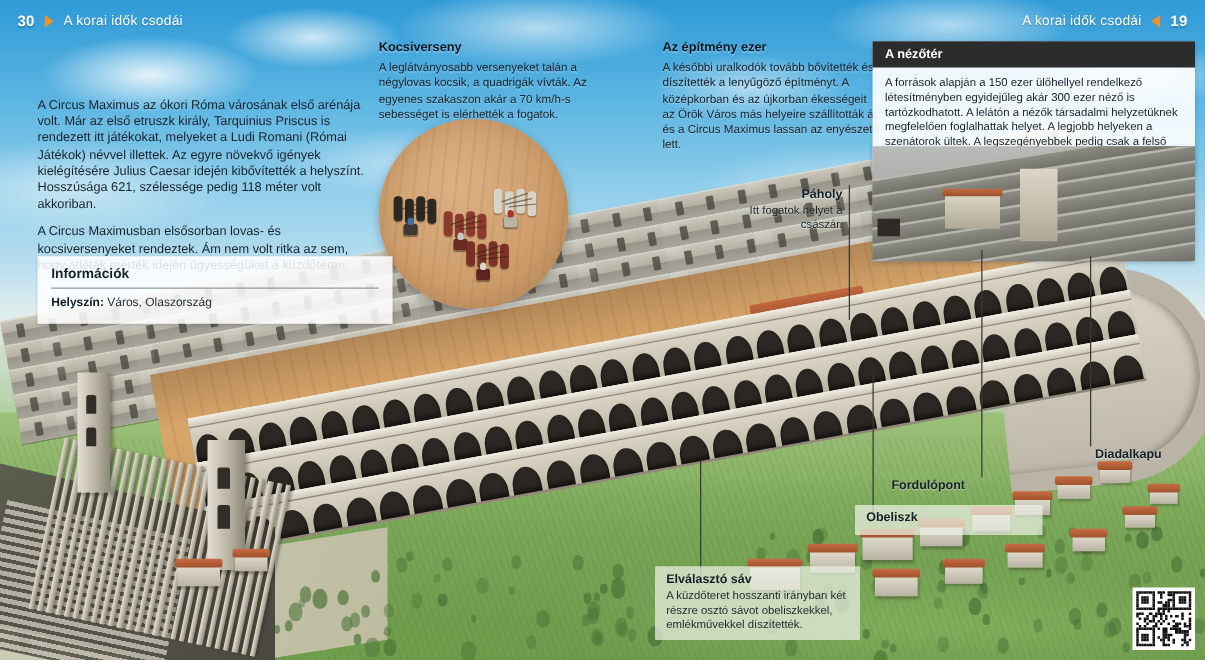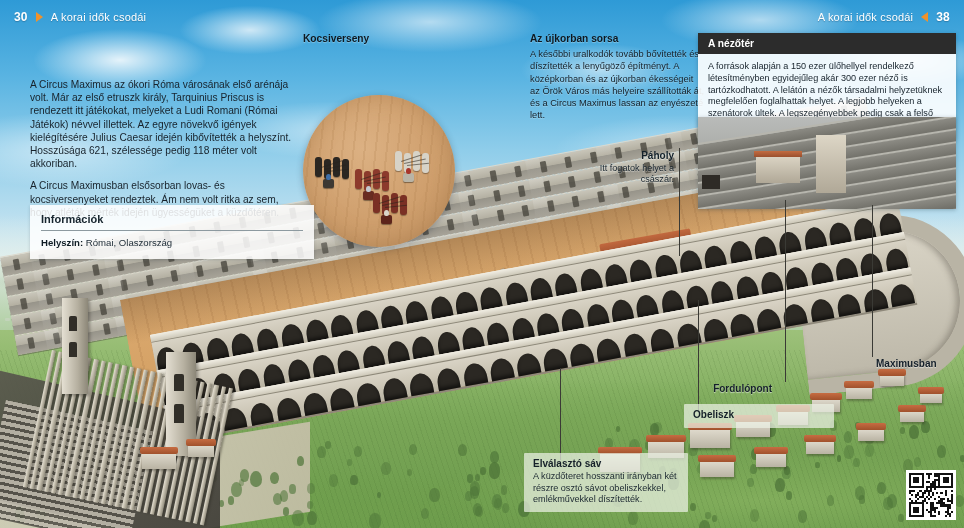--- a/index.html
+++ b/index.html
@@ -1286,42 +1286,43 @@
     </div>
 
   <div class="hdr left">
     <span class="pgno">30</span>
     <span class="tri r"></span>
     <span>A korai idők csodái</span>
   </div>
   <div class="hdr right">
     <span>A korai idők csodái</span>
     <span class="tri l"></span>
-    <span class="pgno">38</span>
+    <span class="pgno">19</span>
   </div>
 
   <div class="lead">
     <p>A Circus Maximus az ókori Róma városának első arénája volt. Már az első etruszk király, Tarquinius Priscus is rendezett itt játékokat, melyeket a Ludi Romani (Római Játékok) névvel illettek. Az egyre növekvő igények kielégítésére Julius Caesar idején kibővítették a helyszínt. Hosszúsága 621, szélessége pedig 118 méter volt akkoriban.</p>
     <p>A Circus Maximusban elsősorban lovas- és kocsiversenyeket rendeztek. Ám nem volt ritka az sem, hogy atléták mérték idején ügyességüket a küzdőtéren.</p>
   </div>
 
   <div class="infobox">
     <h3>Információk</h3>
     <div class="row">
       <b>Helyszín:</b>
-      <span>Római, Olaszország</span>
+      <span>Város, Olaszország</span>
     </div>
   </div>
 
   <div class="callout co-kocsi">
     <h4>Kocsiverseny</h4>
+    <div>A leglátványosabb versenyeket talán a négylovas kocsik, a quadrigák vívták. Az egyenes szakaszon akár a 70 km/h-s sebességet is elérhették a fogatok.</div>
   </div>
 
   <div class="callout co-sorsa">
-    <h4>Az újkorban sorsa</h4>
+    <h4>Az építmény ezer</h4>
     <div>A későbbi uralkodók tovább bővítették és díszítették a lenyűgöző építményt. A középkorban és az újkorban ékességeit az Örök Város más helyeire szállították át, és a Circus Maximus lassan az enyészeté lett.</div>
   </div>
 
   <div class="panel">
     <div class="phead">A nézőtér</div>
     <div class="pbody">A források alapján a 150 ezer ülőhellyel rendelkező létesítményben egyidejűleg akár 300 ezer néző is tartózkodhatott. A lelátón a nézők társadalmi helyzetüknek megfelelően foglalhattak helyet. A legjobb helyeken a szenátorok ültek. A legszegényebbek pedig csak a felső sorokban kaphattak helyet.</div>
   </div>
   <div class="photo" id="photo">
       <div class="seatrow" style="top:4px;"></div>
       <div class="seatrow" style="top:17px;"></div>
@@ -1341,21 +1342,21 @@
   <div class="lline" style="left:698px;top:300px;height:110px;"></div>
   <div class="lline" style="left:785px;top:200px;height:182px;"></div>
   <div class="lline" style="left:872px;top:205px;height:152px;"></div>
   <div class="lline" style="left:560px;top:368px;height:92px;"></div>
 
   <div class="paholy">
     <h4>Páholy</h4>
     <p>Itt fogatok helyet a császár.</p>
   </div>
 
-  <div class="lbl" style="left:876px;top:358px;">Maximusban</div>
+  <div class="lbl" style="left:876px;top:358px;">Diadalkapu</div>
   <div class="lbl" style="left:772px;top:383px;transform:translateX(-100%);">Fordulópont</div>
 
   <div class="tagbox" style="left:684px;top:404px;width:132px;">
     <h4>Obeliszk</h4>
   </div>
 
   <div class="tagbox" style="left:524px;top:453px;width:146px;">
     <h4>Elválasztó sáv</h4>
     <p>A küzdőteret hosszanti irányban két részre osztó sávot obeliszkekkel, emlékművekkel díszítették.</p>
   </div>

